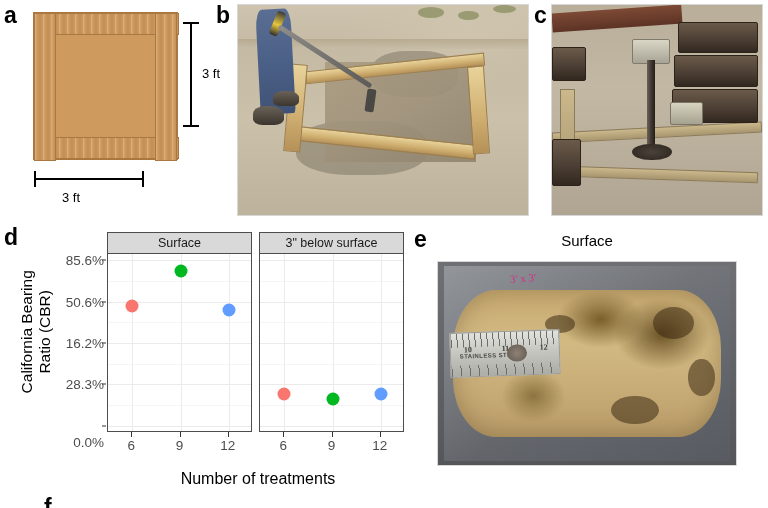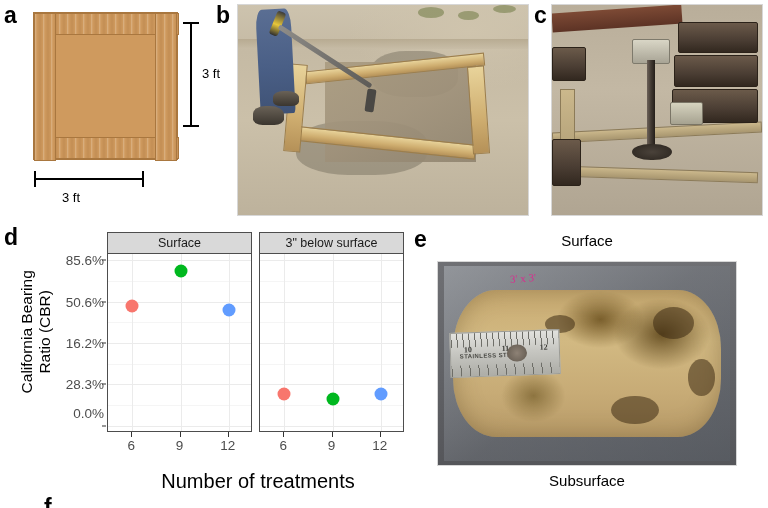--- a/index.html
+++ b/index.html
@@ -290,21 +290,21 @@
     font-family: "Liberation Sans", sans-serif;
     font-size: 15.5px;
     color: #000;
     line-height: 1.15;
   }
   .xlab {
     position: absolute;
     left: 108px; top: 248px; width: 300px;
     text-align: center;
     font-family: "Liberation Sans", sans-serif;
-    font-size: 20px;
+    font-size: 16px;
     color: #000;
   }
 
   .ytick-labels { position: absolute; left: 18px; top: 10px; width: 86px; height: 200px; }
   .ytick-label {
     position: absolute; right: 0;
     font-family: "Liberation Sans", sans-serif;
     font-size: 13.5px; color: #4d4d4d;
     transform: translateY(-50%);
     white-space: nowrap;
@@ -436,21 +436,21 @@
 
   <div id="panel-d">
     <div class="panel-letter" style="left:4px; top:4px;">d</div>
 
     <div class="ylab">
       <div>California Bearing</div>
       <div>Ratio (CBR)</div>
     </div>
 
     <div class="ytick-labels" id="ytick-labels">
-        <div class="ytick-label" style="top: 181px;">0.0%</div>
+        <div class="ytick-label" style="top: 210px;">0.0%</div>
         <div class="ytick-mark" style="top: 193.791px; left: 84px;"></div>
         <div class="ytick-label" style="top: 152.395px;">28.3%</div>
         <div class="ytick-mark" style="top: 152.395px; left: 84px;"></div>
         <div class="ytick-label" style="top: 111px;">16.2%</div>
         <div class="ytick-mark" style="top: 111px; left: 84px;"></div>
         <div class="ytick-label" style="top: 69.6047px;">50.6%</div>
         <div class="ytick-mark" style="top: 69.6047px; left: 84px;"></div>
         <div class="ytick-label" style="top: 28.2093px;">85.6%</div>
         <div class="ytick-mark" style="top: 28.2093px; left: 84px;"></div>
       </div>
@@ -536,17 +536,16 @@
         <div class="e-ruler-ticks-b"></div>
         <div class="e-ruler-num" id="ruler-num-0" style="left:12%; top:28%;">10</div>
         <div class="e-ruler-num" id="ruler-num-1" style="left:47%; top:28%;">11</div>
         <div class="e-ruler-num" id="ruler-num-2" style="left:82%; top:28%;">12</div>
         <div class="e-ruler-brand">STAINLESS STEEL</div>
         <div class="e-ruler-hole"></div>
       </div>
     </div>
   </div>
 
-  <div class="e-caption" style="top:472px;">Subsurface</div>
 
   <div class="panel-letter" id="panel-f-letter">f</div>
 
 </div>
 
 </body></html>

